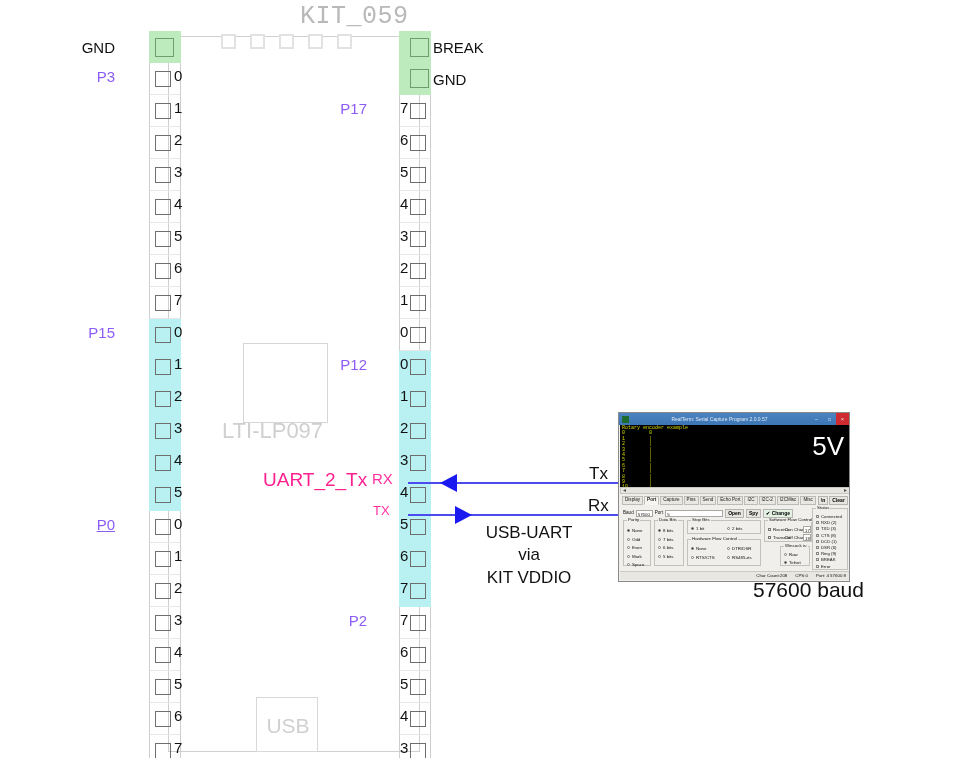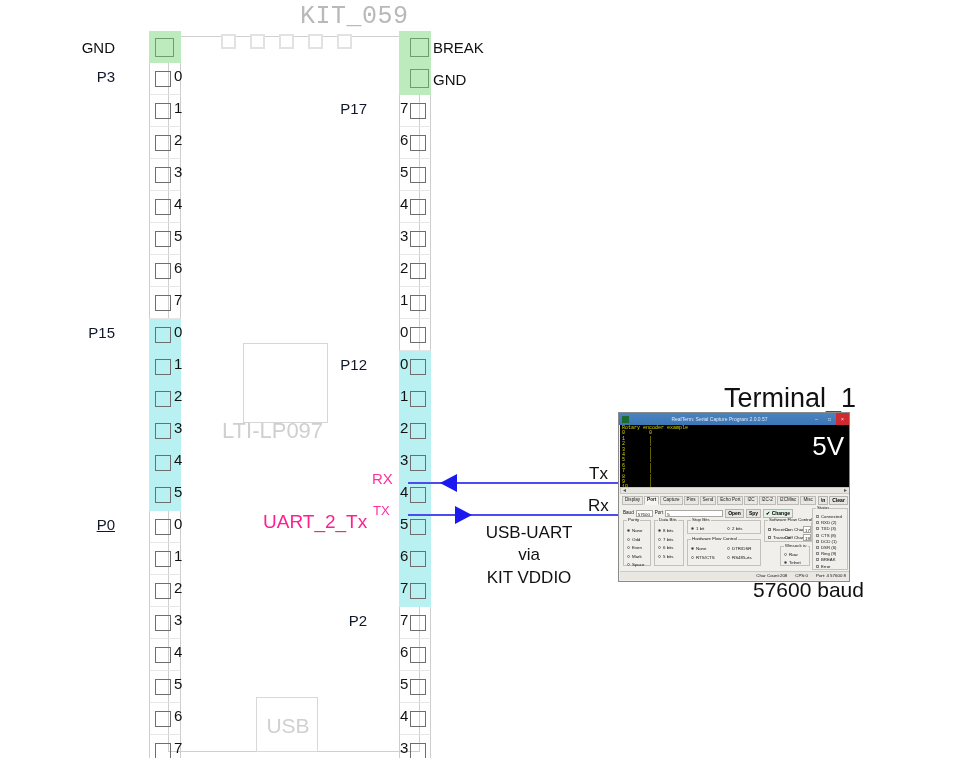--- a/index.html
+++ b/index.html
@@ -72,21 +72,21 @@
     top:8px;
   }
   .pin-pad.big{
     width:19px;height:19px;top:6px;border:1.6px solid #6e9e6e;
   }
   .pin-num{
     position:absolute;
     font-size:15px;color:#111;line-height:1;
   }
   .port-label{
-    position:absolute;font-size:15px;color:#0f172a;white-space:nowrap;
+    position:absolute;font-size:15px;color:#8b5cf6;white-space:nowrap;
     text-align:right;line-height:1;
   }
   .side-label{
     position:absolute;font-size:15px;color:#111;white-space:nowrap;line-height:1;
   }
 
   
   .col-left .pin-cell{left:0;}
   .col-left .pin-pad{left:5px;}
   .col-left .pin-num{left:24px;top:5px;}
@@ -474,38 +474,37 @@
       <div class="pin-cell" style="top: 704px;">
         <div class="pin-pad"></div>
         <div class="pin-num">3</div>
       </div>
     </div>
 
   <div class="sig-label" id="rx-pin-label" style="left:372px;top:471px;">RX</div>
 
   <div class="sig-label small" id="tx-pin-label" style="left:373px;top:504px;">TX</div>
 
-  <div class="sig-name" id="uart-tx-name" style="left:263px;top:512px;">UART_2_Tx</div>
+  <div class="sig-name" id="uart-tx-name" style="left:263px;top:470px;">UART_2_Tx</div>
 
   <div class="wire" id="rx-wire" style="left:408px;top:482px;width:212px;"></div>
   <div class="arrow left" id="rx-arrow" style="left:440px;top:474px;"></div>
   <div class="endpoint-label" id="host-tx-label" style="left:589px;top:465px;">Tx</div>
 
   <div class="wire" id="tx-wire" style="left:408px;top:514px;width:212px;"></div>
   <div class="arrow right" id="tx-arrow" style="left:455px;top:506px;"></div>
   <div class="endpoint-label" id="host-rx-label" style="left:588px;top:497px;">Rx</div>
 
   <div id="bridge-note">
       <div>USB-UART</div>
       <div>via</div>
       <div>KIT VDDIO</div>
     </div>
 
 
-  <div id="terminal-title">Terminal_1</div>
 
   <div id="terminal-baud">57600 baud</div>
 
   <div id="realterm-window">
 
     <div id="rt-titlebar">
       <div id="rt-title-icon"></div>
       <div id="rt-title-text">RealTerm: Serial Capture Program 2.0.0.57</div>
       <div class="rt-winbtn">–</div>
       <div class="rt-winbtn">□</div>

